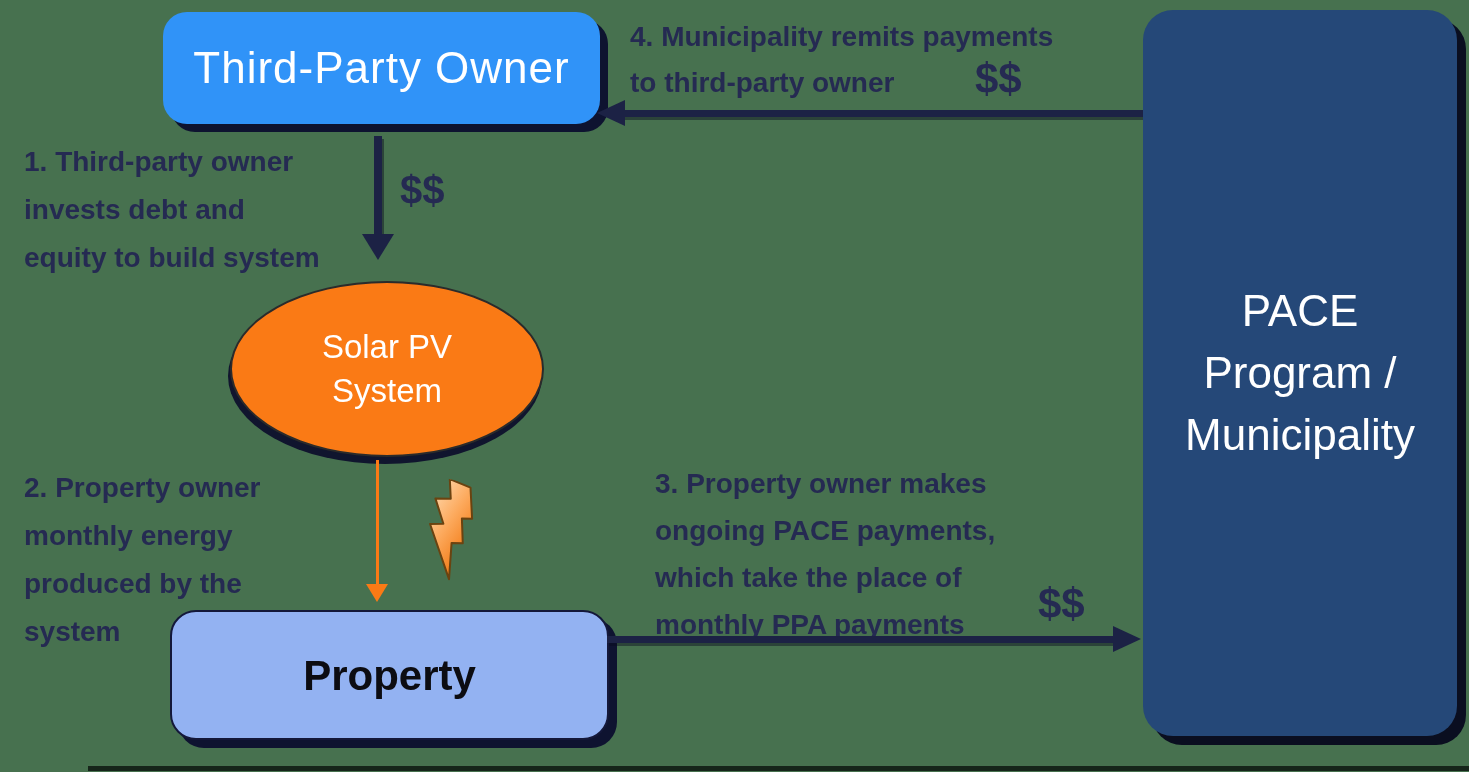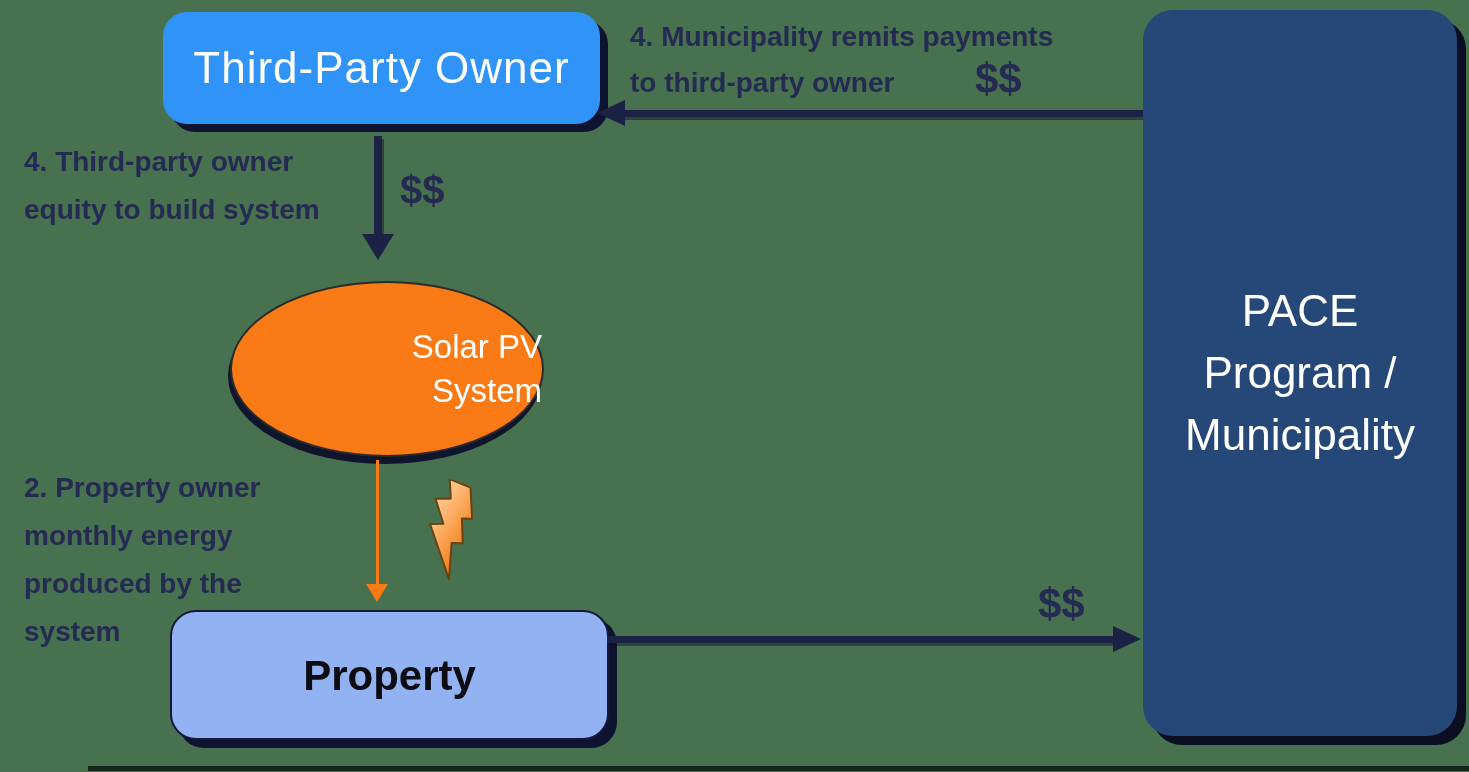--- a/index.html
+++ b/index.html
@@ -18,21 +18,20 @@
     background:#3093F8;border-radius:24px;
     box-shadow:8px 8px 0 #0E1330;
   }
   #tpo-box .label{color:#FFFFFF;font-size:44px;font-weight:400;letter-spacing:1px;}
   #solar-ellipse{
     left:230px;top:281px;width:310px;height:172px;
     background:#FA7A15;border-radius:50%;
     border:2px solid #2B2B2B;
     box-shadow:-2px 7px 0 #10152E;
     flex-direction:column;
-    align-items:flex-end;
   }
   #solar-ellipse .label{color:#FFFFFF;font-size:33px;line-height:44px;font-weight:400;}
   #po-box{
     left:170px;top:610px;width:435px;height:126px;
     background:#93B2F2;border-radius:26px;
     border:2px solid #14183A;
     box-shadow:8px 8px 0 #0E1330;
     flex-direction:column;
   }
   #po-box .label{color:#0C0C12;font-size:42px;font-weight:700;line-height:55px;}
@@ -80,21 +79,22 @@
 
   <div class="ann" id="step4">
     <div>4. Municipality remits payments</div>
     <div>to third-party owner</div>
   </div>
   <span class="money" id="money4">$$</span>
   <div class="shaft" id="arrow4-shaft"></div>
   <div class="head" id="arrow4-head"></div>
 
   <div class="ann" id="step1">
-    <div>4. Third-party owner</div>
+    <div>1. Third-party owner</div>
+    <div>invests debt and</div>
     <div>equity to build system</div>
   </div>
   <div class="shaft" id="arrow1-shaft"></div>
   <div class="head" id="arrow1-head"></div>
   <span class="money" id="money1">$$</span>
 
   <div class="node" id="solar-ellipse">
     <span class="label">Solar PV</span>
     <span class="label">System</span>
   </div>
@@ -117,20 +117,26 @@
         </linearGradient>
       </defs>
       <polygon points="30,0 52,4 60,34 50,36 56,60 45,62 50,98 20,48 33,45 20,22 35,19" fill="url(#boltGrad)" stroke="#6B4310" stroke-width="2" stroke-linejoin="round"></polygon>
     </svg>
   </div>
 
   <div class="node" id="po-box">
     <span class="label">Property</span>
   </div>
 
+  <div class="ann" id="step3">
+    <div>3. Property owner makes</div>
+    <div>ongoing PACE payments,</div>
+    <div>which take the place of</div>
+    <div>monthly PPA payments</div>
+  </div>
   <span class="money" id="money3">$$</span>
   <div class="shaft" id="arrow3-shaft"></div>
   <div class="head" id="arrow3-head"></div>
 
   <div class="node" id="pace-box">
     <span class="label">PACE</span>
     <span class="label">Program /</span>
     <span class="label">Municipality</span>
   </div>
 

